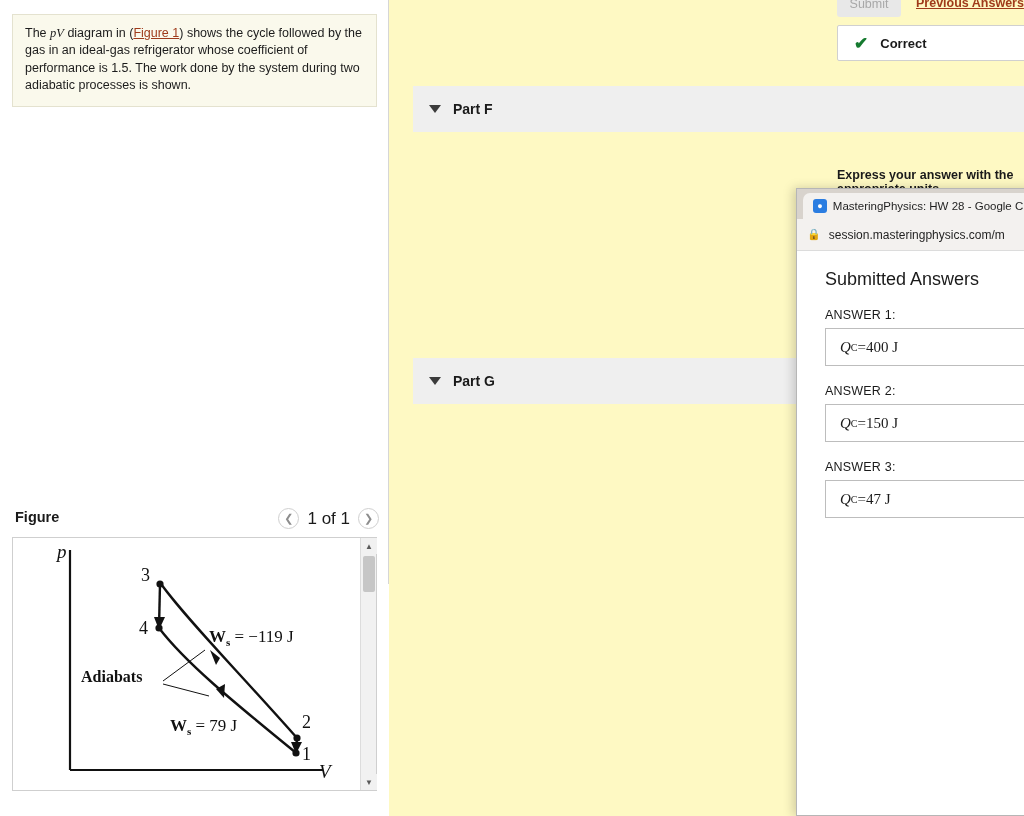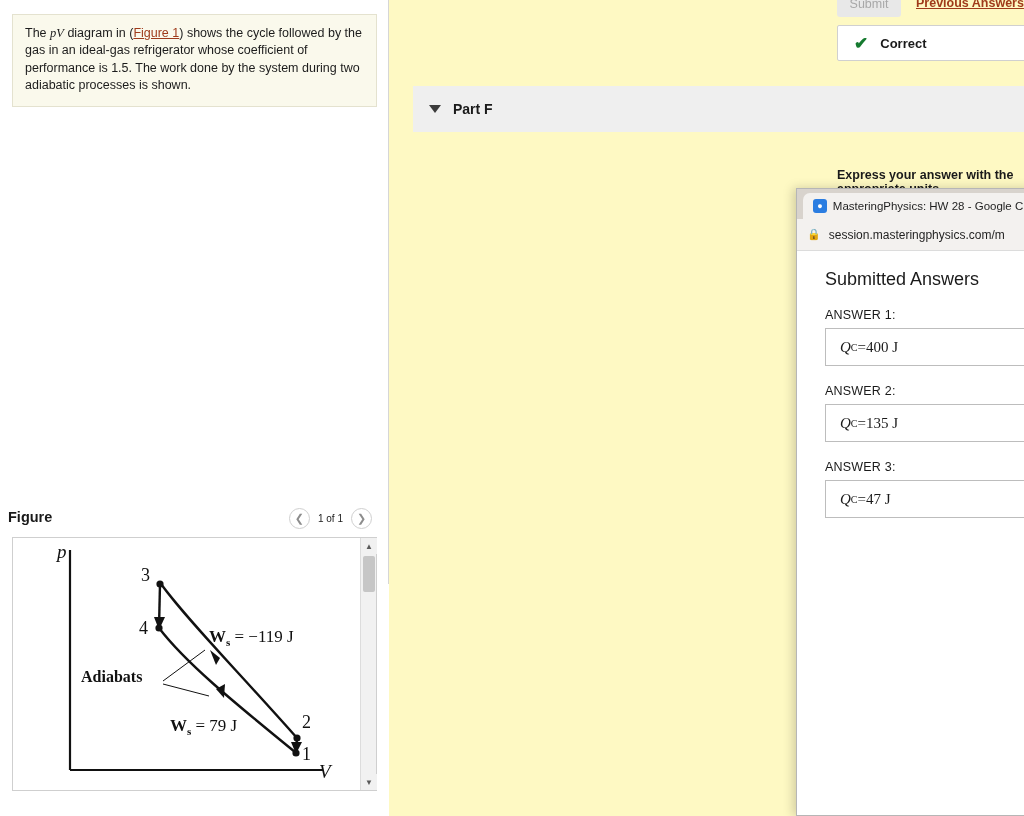--- a/index.html
+++ b/index.html
@@ -26,34 +26,34 @@
     border: 1px solid #e4e2cf;
     padding: 10px 12px 12px 12px;
     line-height: 1.38;
     font-size: 12.5px;
     color: #1c1c1c;
   }
   .problem-box a { color: #9f3a1a; text-decoration: underline; }
   .ital { font-style: italic; font-family: "Liberation Serif", serif; }
 
   .figure-header {
-    position: absolute; left: 8px; top: 508px; width: 365px; height: 26px;
+    position: absolute; left: 15px; top: 508px; width: 365px; height: 26px;
   }
   .figure-title {
     position: absolute; left: 0; top: 1px;
     font-size: 14.5px; font-weight: bold; color: #1a1a1a;
   }
   .fig-nav { position: absolute; right: 1px; top: 0; display: flex; align-items: center; gap: 8px; }
   .circ-btn {
     width: 21px; height: 21px; border-radius: 50%;
     border: 1px solid #cfcfcf; background: #fff;
     display: flex; align-items: center; justify-content: center;
     color: #8d8d8d; font-size: 11px; line-height: 1;
   }
-  .fig-count { font-size: 10px; color: #1a1a1a; }
+  .fig-count { font-size: 17px; color: #1a1a1a; }
 
   .figure-panel {
     position: absolute; left: 12px; top: 537px; width: 365px; height: 254px;
     border: 1px solid #cfcfcf; background: #fff;
   }
   .fig-scrollbar {
     position: absolute; right: 0; top: 0; width: 16px; height: 100%;
     background: #f1f1f1; border-left: 1px solid #dcdcdc;
   }
   .fig-scroll-up, .fig-scroll-down {
@@ -285,20 +285,24 @@
     </div>
 
     <div class="btn-submit disabled" style="left:448px; top:261px;">Submit</div>
     <div class="prev-answers" style="left:527px; top:266px;">Previous Answers</div>
 
     <div class="status-box" style="left:448px; top:300px; width:255px; height:36px;">
       <span class="check">✔</span>
       <span class="status-text">Correct</span>
     </div>
 
+    <div class="part-header" style="top:358px;">
+      <span class="tri-down"></span>
+      <span class="part-label">Part G</span>
+    </div>
 
     <div class="q-text" style="left:448px; top:419px;">
       <span>What is </span><span class="mq" style="font-style:italic">Q</span><span class="sub mq">C</span><span> for one cycle of this heat engine?</span>
     </div>
     <div class="q-bold" style="left:448px; top:442px;">Express your answer with the appropriate units.</div>
 
     <div class="hint-link" style="left:448px; top:469px;">
       <span class="tri-right"></span>
       <span class="hint-text">View Available Hint(s)</span>
     </div>
@@ -372,21 +376,21 @@
             <span class="mq">400 J</span>
         </div>
       </div>
 
       <div>
         <div class="ans-label">ANSWER 2:</div>
         <div class="ans-box">
           <span class="mq" style="font-style:italic">Q</span>
             <span class="sub mq">C</span>
             <span class="mq"> = </span>
-            <span class="mq">135 J</span>
+            <span class="mq">150 J</span>
         </div>
       </div>
 
       <div>
         <div class="ans-label">ANSWER 3:</div>
         <div class="ans-box">
           <span class="mq" style="font-style:italic">Q</span>
             <span class="sub mq">C</span>
             <span class="mq"> = </span>
             <span class="mq">47 J</span>

